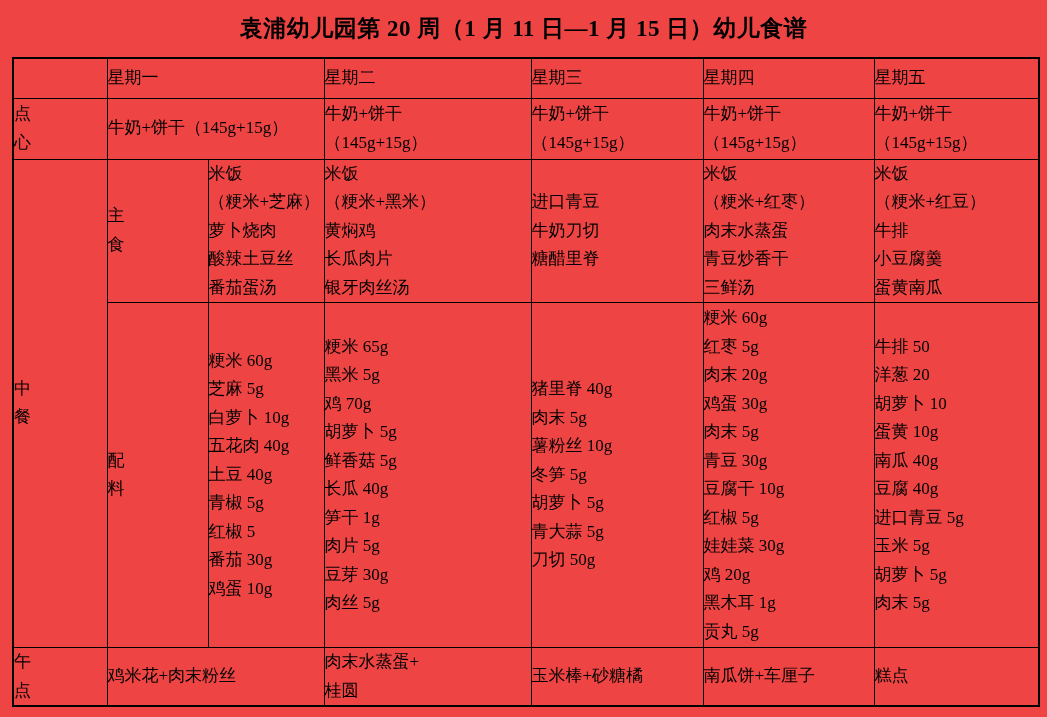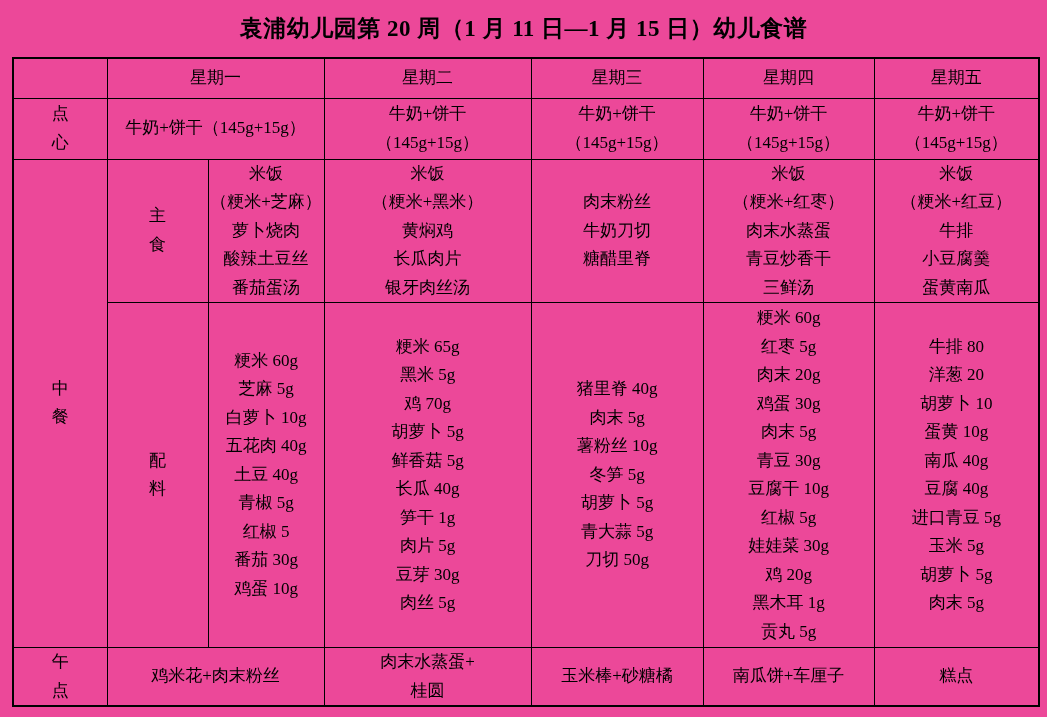--- a/index.html
+++ b/index.html
@@ -4,21 +4,21 @@
 <style>
   html, body {
     margin: 0;
     padding: 0;
     background: #ffffff;
   }
   .page {
     position: relative;
     width: 1047px;
     height: 717px;
-    background: #ec4899;
+    background: #ef4444;
     color: #000000;
     font-family: "Liberation Serif", "DejaVu Serif", serif;
     overflow: hidden;
   }
   .doc-title {
     margin: 15px 0 0 0;
     text-align: center;
     font-size: 23px;
     font-weight: bold;
     line-height: 28px;
@@ -27,21 +27,21 @@
   table.menu {
     border-collapse: collapse;
     table-layout: fixed;
     margin: 14px 0 0 12px;
     width: 1026px;
     border: 2px solid #000000;
   }
   table.menu td {
     border: 1px solid #000000;
     padding: 0;
-    text-align: center;
+    text-align: left;
     vertical-align: middle;
     font-size: 17px;
     line-height: 28.5px;
     white-space: pre-line;
     overflow: hidden;
   }
   tr.r-header  { height: 40px; }
   tr.r-snack   { height: 61px; }
   tr.r-staple  { height: 143px; }
   tr.r-ing     { height: 345px; }
@@ -100,21 +100,21 @@
       <td>米饭
 （粳米+芝麻）
 萝卜烧肉
 酸辣土豆丝
 番茄蛋汤</td>
       <td>米饭
 （粳米+黑米）
 黄焖鸡
 长瓜肉片
 银牙肉丝汤</td>
-      <td>肉末粉丝
+      <td>进口青豆
 牛奶刀切
 糖醋里脊</td>
       <td>米饭
 （粳米+红枣）
 肉末水蒸蛋
 青豆炒香干
 三鲜汤</td>
       <td>米饭
 （粳米+红豆）
 牛排
@@ -156,21 +156,21 @@
 肉末 20g
 鸡蛋 30g
 肉末 5g
 青豆 30g
 豆腐干 10g
 红椒 5g
 娃娃菜 30g
 鸡 20g
 黑木耳 1g
 贡丸 5g</td>
-      <td>牛排 80
+      <td>牛排 50
 洋葱 20
 胡萝卜 10
 蛋黄 10g
 南瓜 40g
 豆腐 40g
 进口青豆 5g
 玉米 5g
 胡萝卜 5g
 肉末 5g</td>
     </tr>

